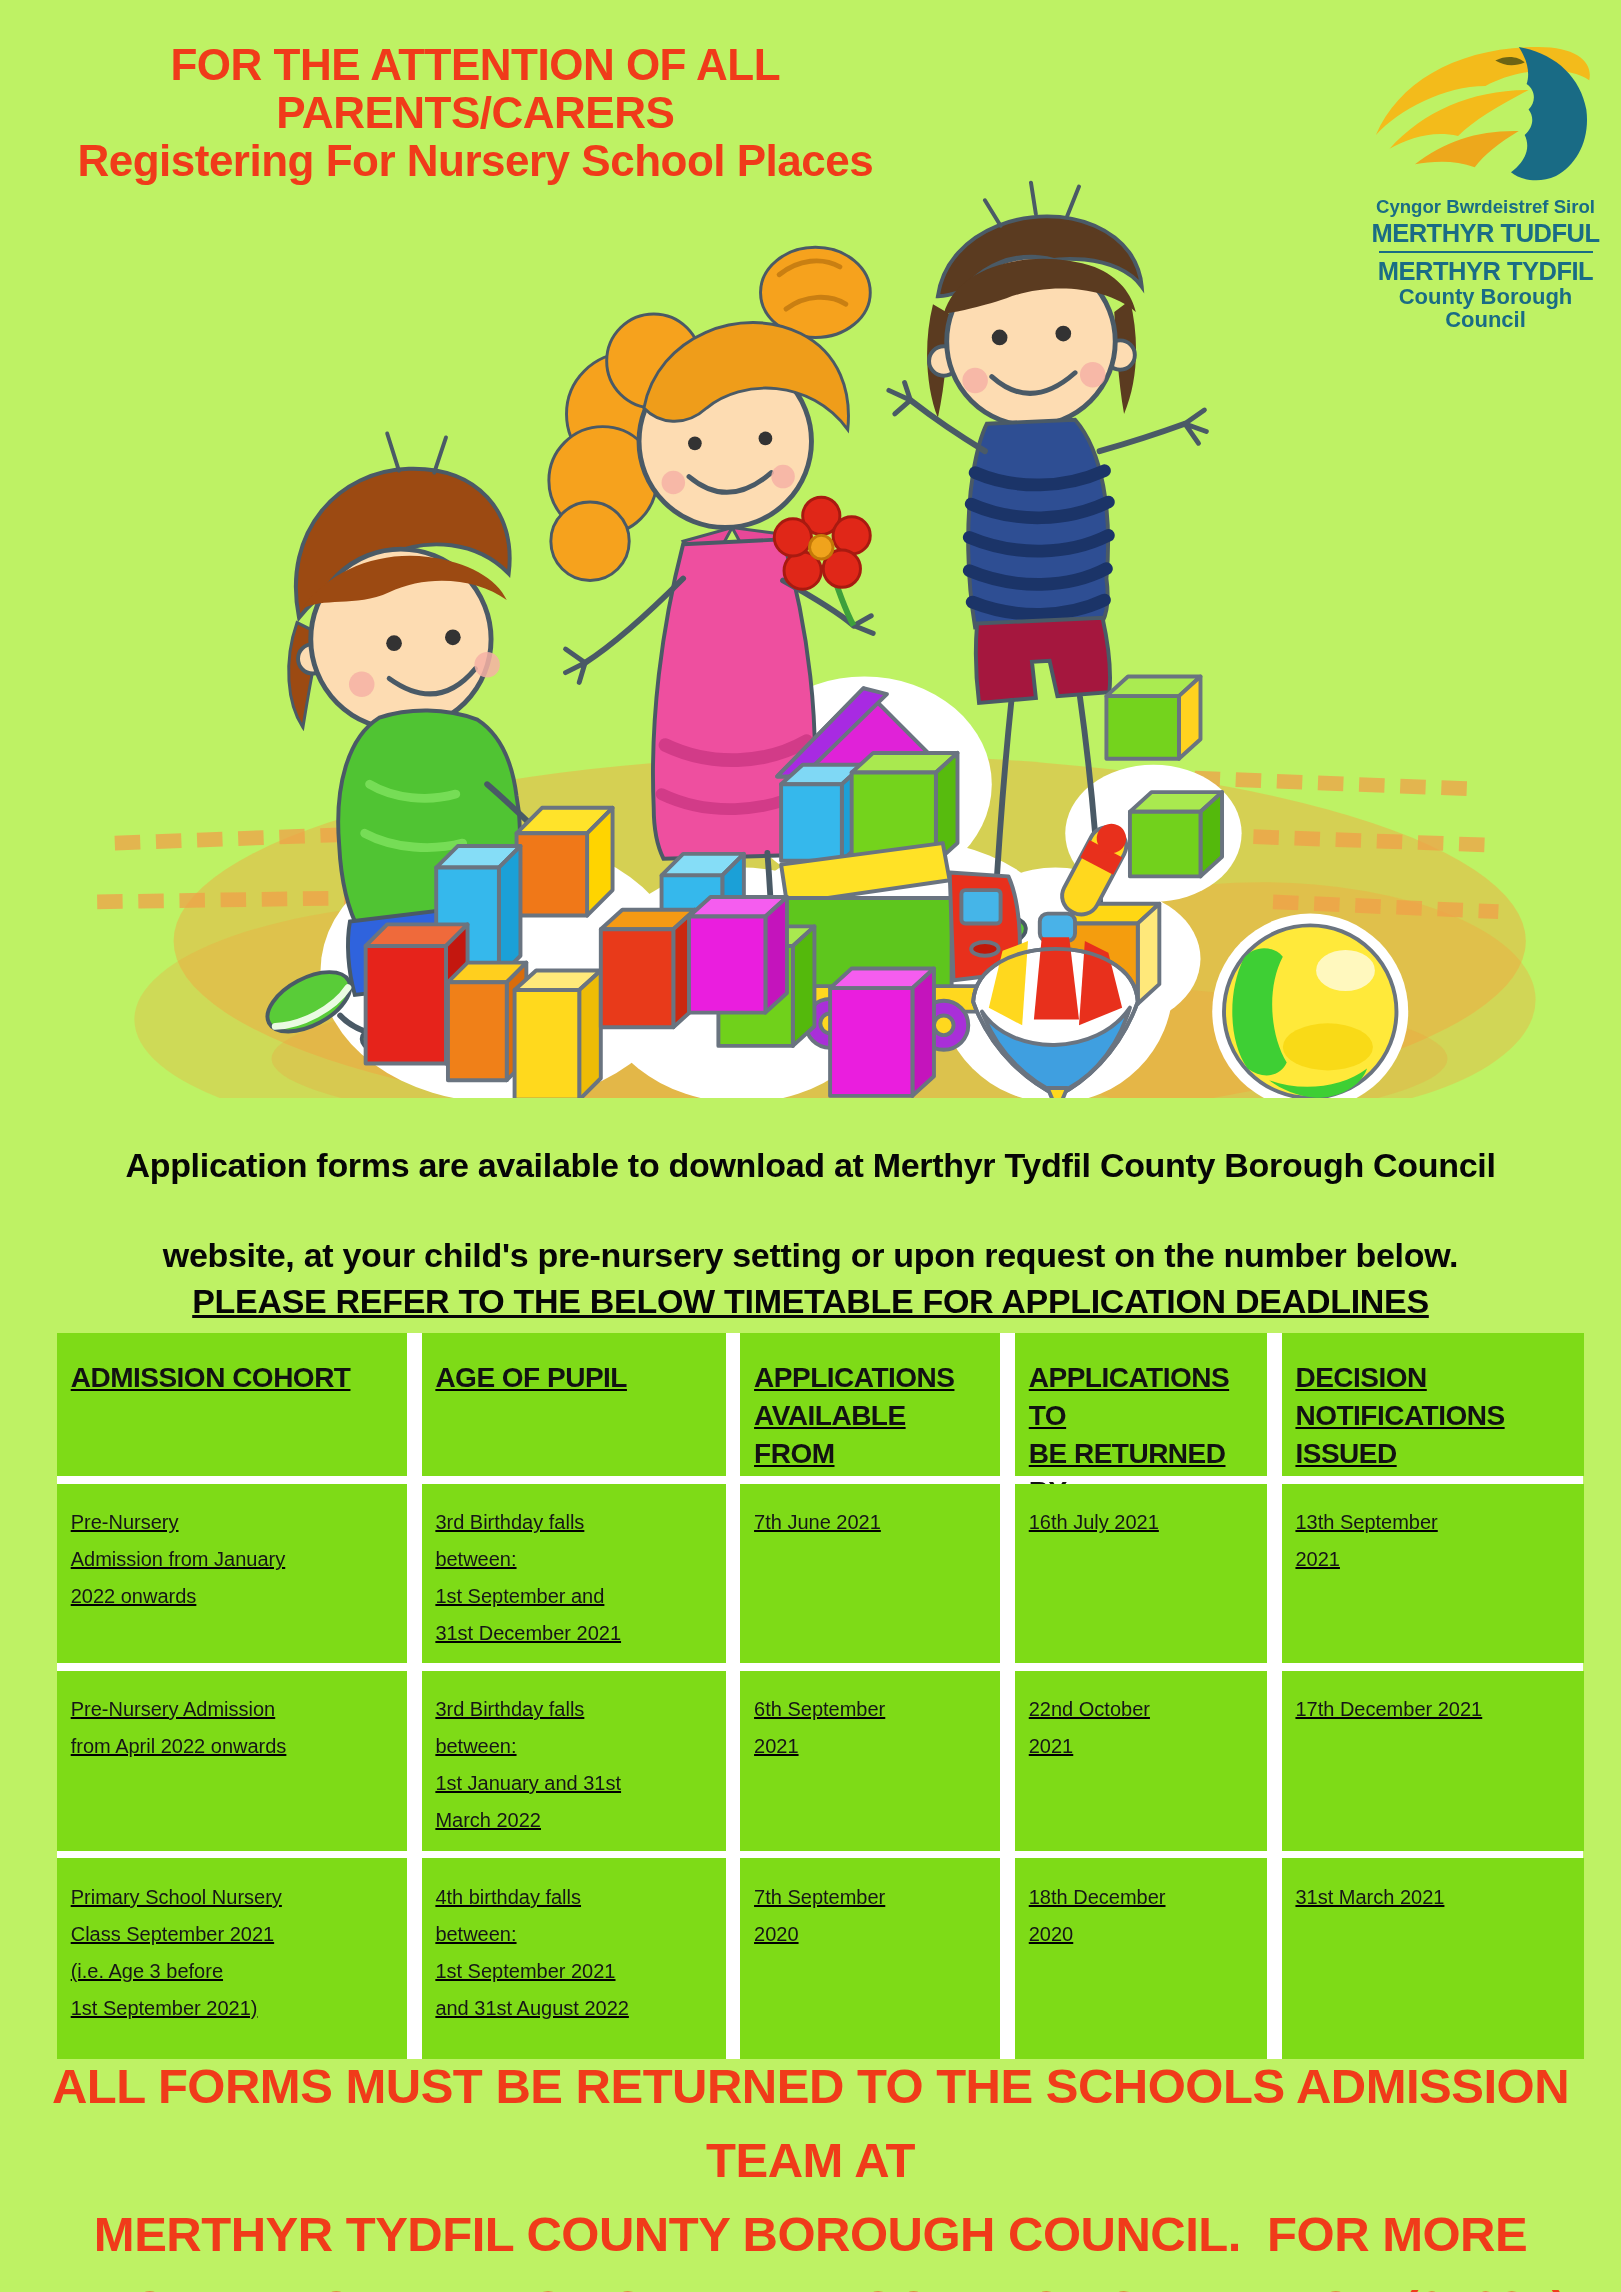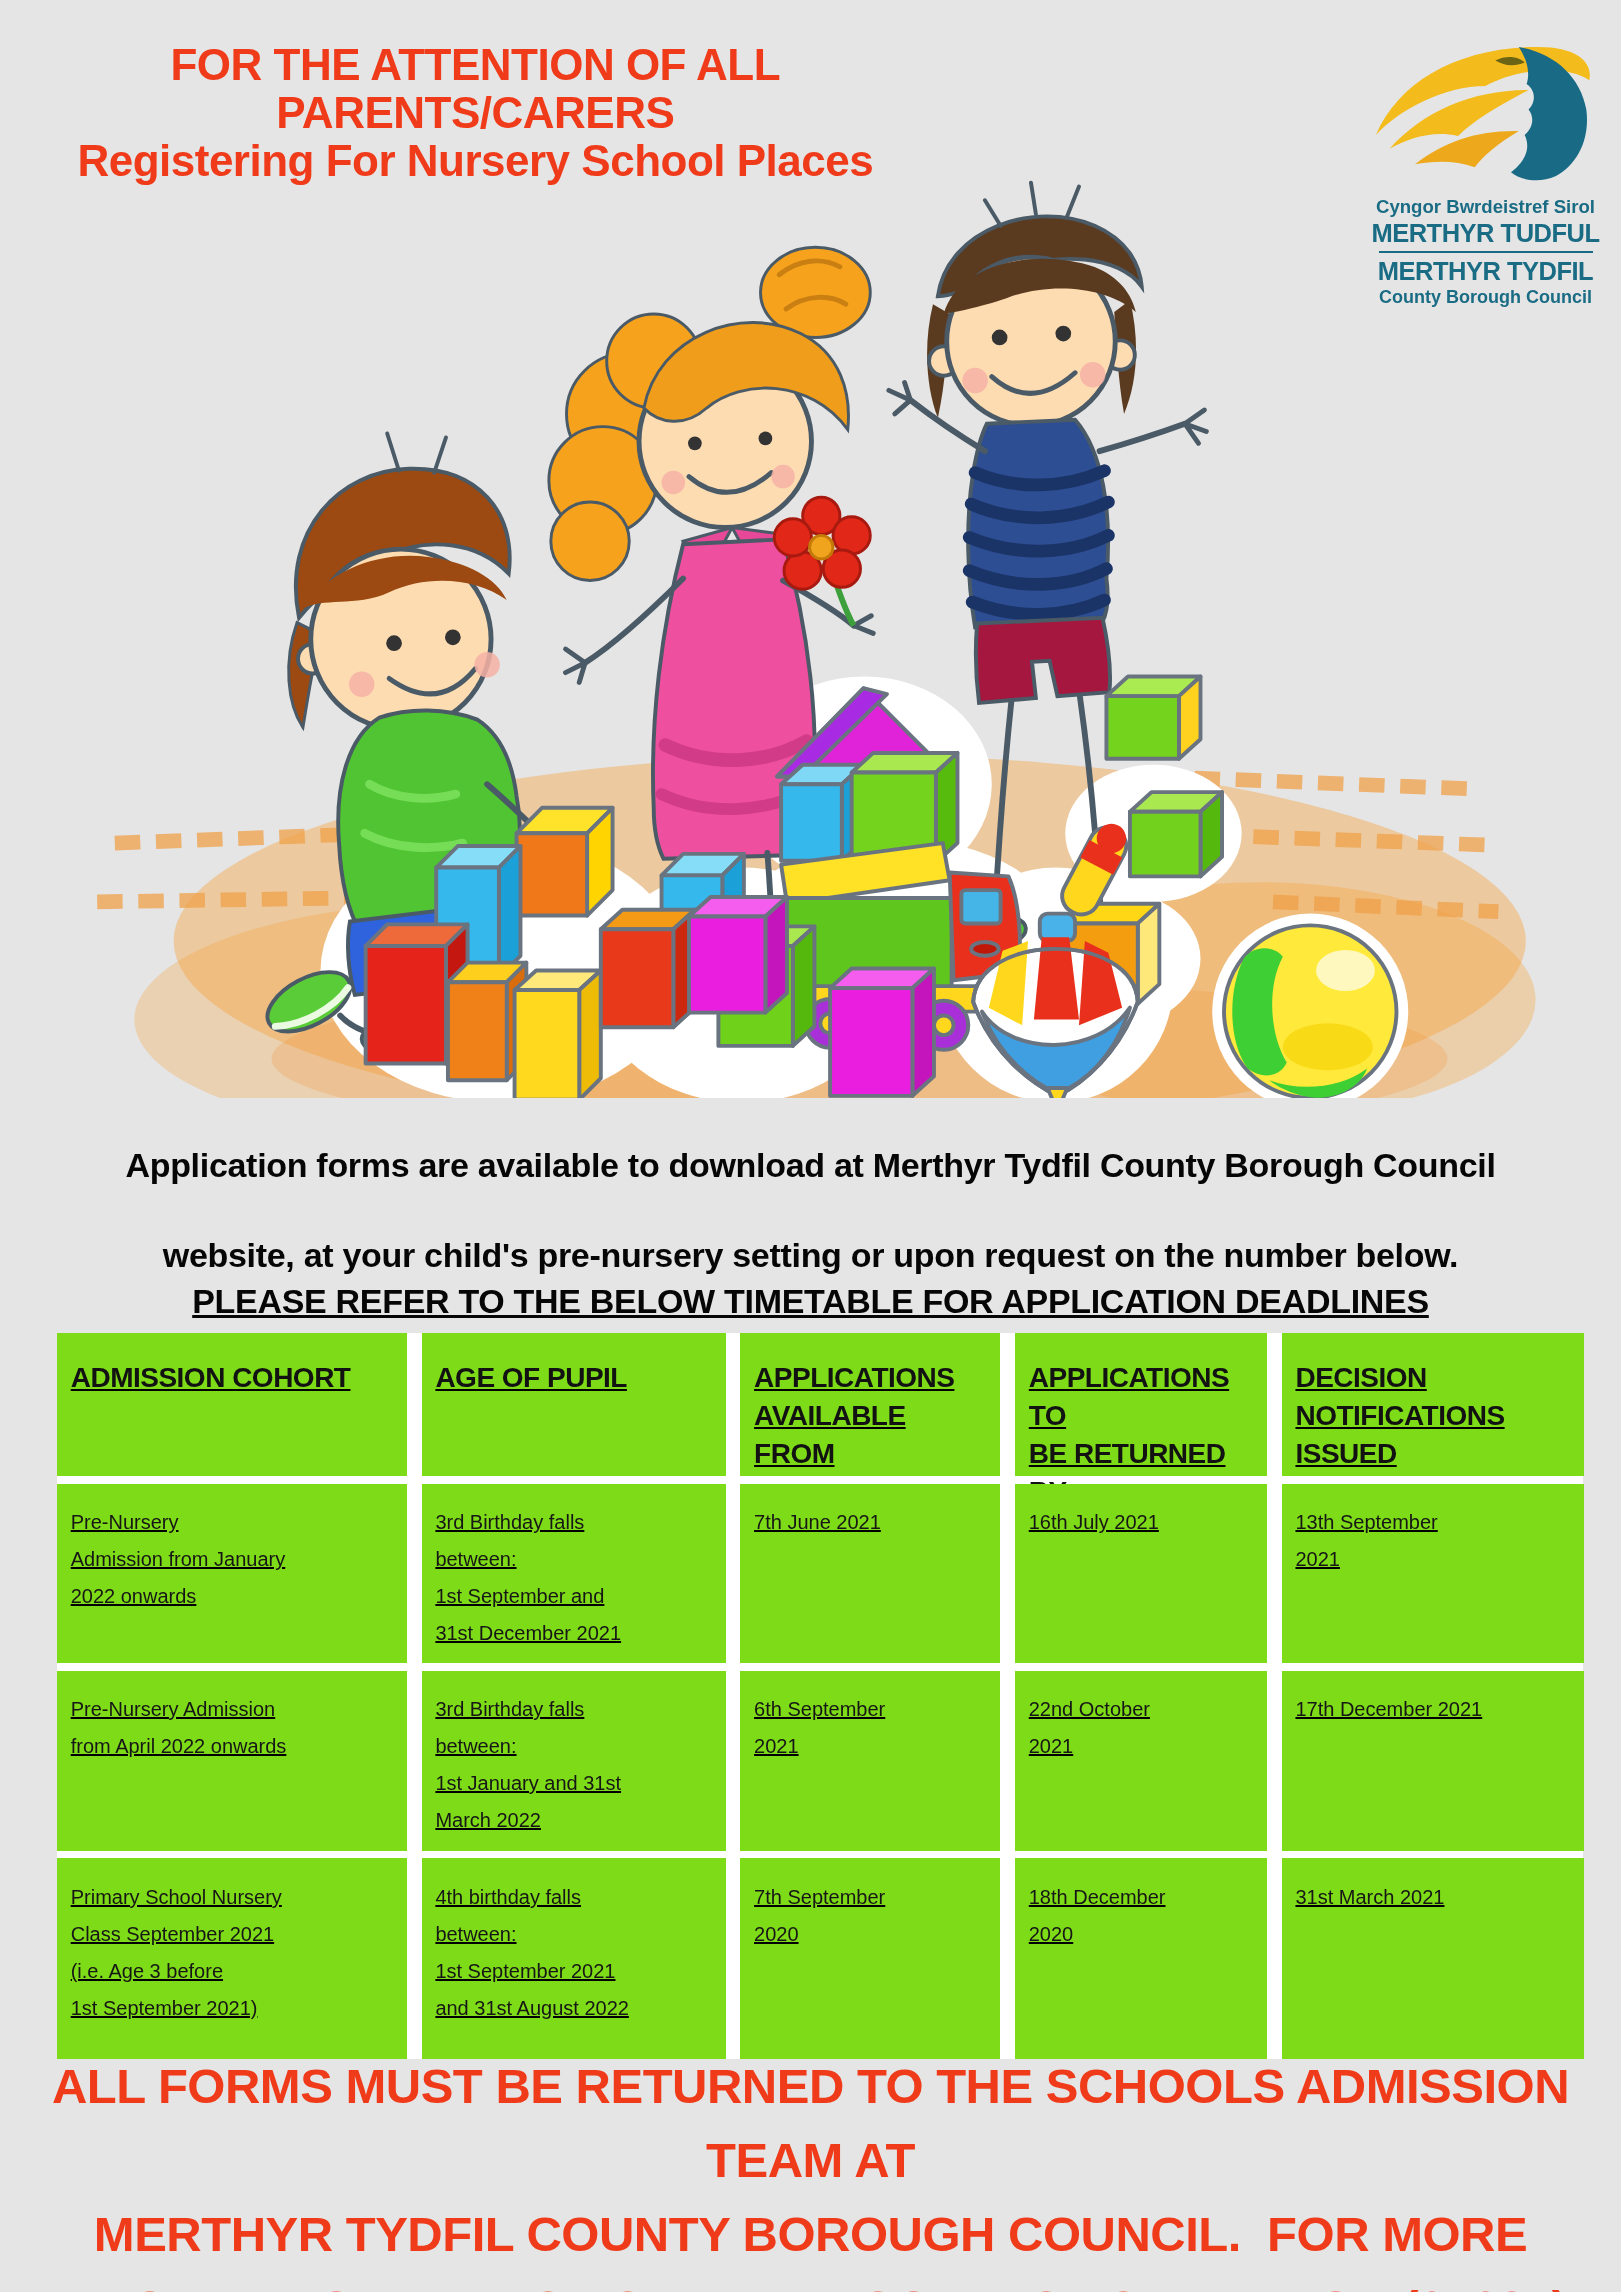--- a/index.html
+++ b/index.html
@@ -1,30 +1,30 @@
 <!DOCTYPE html>
 <html><head>
 <meta charset="utf-8">
 <style>
   html,body{margin:0;padding:0;background:#888;}
-  .page{position:relative;width:1621px;height:2293px;background:#e5e5e5;overflow:hidden;
+  .page{position:relative;width:1621px;height:2293px;background:#bef264;overflow:hidden;
         font-family:"Liberation Sans",sans-serif;margin:0 auto;}
   
   .titles{position:absolute;left:9.8px;top:41px;width:931px;text-align:center;
           color:#f03b1a;font-weight:800;letter-spacing:-0.5px;}
   .title-line1{font-size:44px;line-height:48px;}
   .title-line2{font-size:44px;line-height:48px;}
   .logo{position:absolute;left:1357px;top:35px;width:257px;text-align:center;}
   .logo svg{display:block;margin:0 auto;}
   .logo-text{color:#1a6c85;margin-top:8px;}
   .logo-welsh-tag{font-size:18.6px;font-weight:600;line-height:22.5px;}
   .logo-welsh-name{font-size:25.5px;font-weight:800;line-height:29px;letter-spacing:-0.5px;}
   .logo-divider{height:0;border-top:2.9px solid #1a6c85;width:214px;margin:3.9px auto 3.9px auto;}
   .logo-eng-name{font-size:25.5px;font-weight:800;line-height:29px;letter-spacing:-0.5px;}
-  .logo-eng-tag{font-size:18px;font-weight:600;line-height:22.5px;}
+  .logo-eng-tag{font-size:22px;font-weight:600;line-height:22.5px;}
   
   .illustration{position:absolute;left:56px;top:157px;width:1509px;height:941px;}
   
   .intro{position:absolute;left:0;top:1098px;width:1621px;text-align:center;
          color:#060606;font-weight:700;}
   .intro-line{font-size:34px;line-height:46px;letter-spacing:-0.3px;margin-top:44px;}
   .intro-line-caps{font-size:34px;line-height:46px;letter-spacing:-0.3px;text-decoration:underline;}
   
   .timetable{position:absolute;left:57px;top:1333px;width:1526px;display:grid;
              grid-template-columns:350px 304px 260px 252px 302px;

